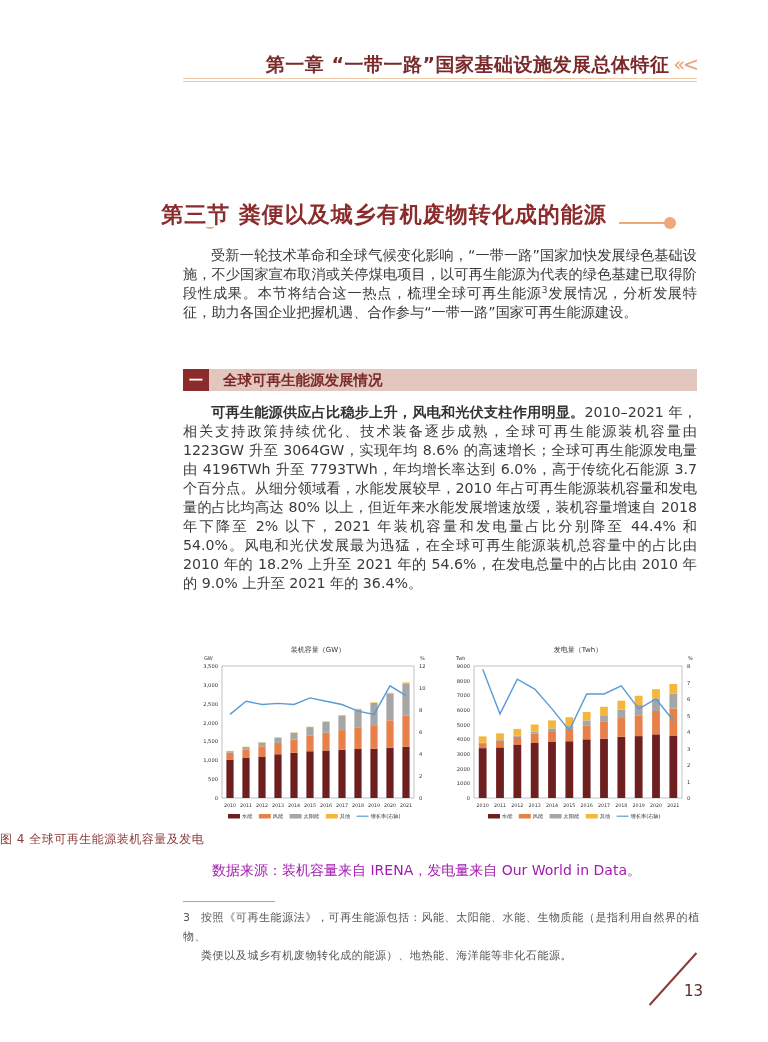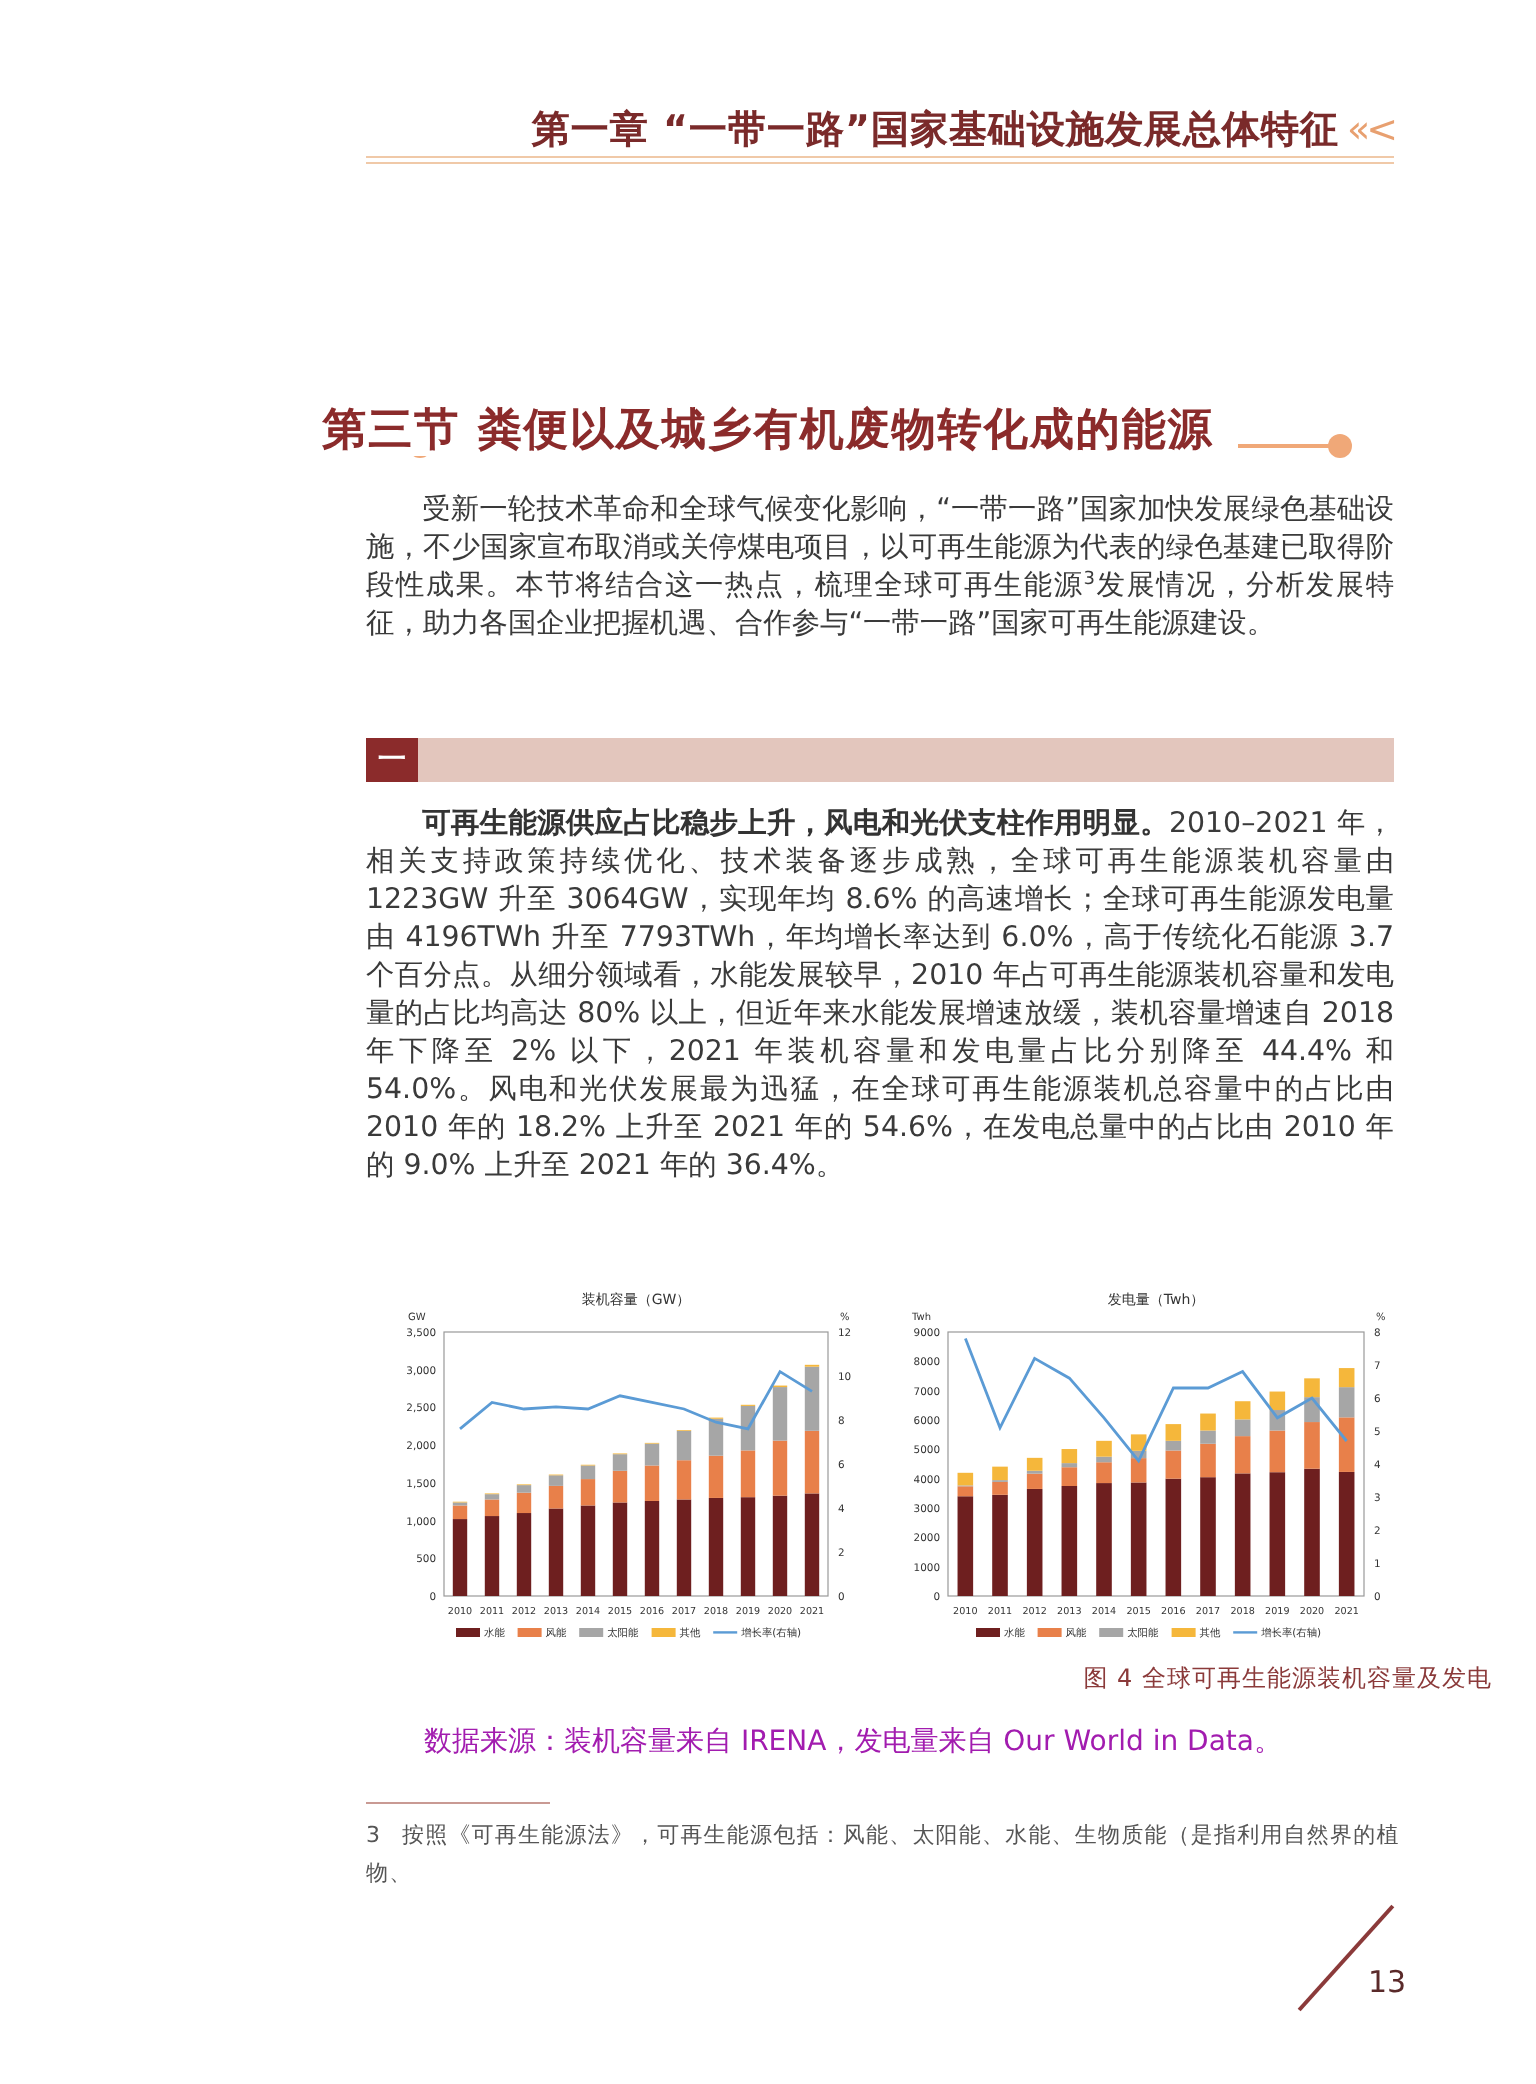--- a/index.html
+++ b/index.html
@@ -17,21 +17,21 @@
   .para { position:absolute; left:183px; width:514px; font-size:14.2px; line-height:19px;
           color:#3a3a3a; text-align:justify; }
   .para .indent { display:inline-block; width:28px; }
   .para sup { font-size:9px; vertical-align:top; position:relative; top:-3px; }
   .para b { color:#333; }
   .subhead { position:absolute; left:183px; top:369px; width:514px; height:22px; background:#e3c6bd; }
   .subhead .num { position:absolute; left:0; top:0; width:26px; height:22px; background:#8b2b2b;
           color:#fff; font-weight:bold; font-size:14px; text-align:center; line-height:22px; }
   .subhead .txt { position:absolute; left:40px; top:0; line-height:22px; font-size:14.5px; color:#7a2a2a; font-weight:bold; }
   .chart-box { position:absolute; top:642px; }
-  .caption { position:absolute; left:0; width:746px; top:831px; text-align:right; font-size:12px; color:#8b3a3a; letter-spacing:0.5px; }
+  .caption { position:absolute; left:0; width:746px; top:831px; text-align:left; font-size:12px; color:#8b3a3a; letter-spacing:0.5px; }
   .source { position:absolute; left:212px; top:862px; font-size:14px; color:#a21caf; }
   .fn-rule { position:absolute; left:183px; top:901px; width:92px; height:1px; background:#c99a94; }
   .footnote { position:absolute; left:183px; top:908px; width:520px; font-size:11px; line-height:19px; color:#555; letter-spacing:0.6px; }
   .footnote .fnum { display:inline-block; width:18px; }
   .footnote .cont { padding-left:18px; display:block; }
   .page-slash { position:absolute; left:650px; top:950px; width:2px; height:70px; background:#8b3a3a;
           transform:rotate(42deg); transform-origin:center; left:672px; top:944px; }
   .page-num { position:absolute; left:684px; top:982px; font-size:15px; color:#5a2a2a; }
   svg text { font-family:"DejaVu Sans", sans-serif; }
 </style>
@@ -49,20 +49,21 @@
 <div class="section-title">
   <span style="background:#fff;padding:0 12px;">第三节    粪便以及城乡有机废物转化成的能源</span>
 </div>
 
 <div class="para" style="top:246px">
   <span class="indent"></span><span>受新一轮技术革命和全球气候变化影响，“一带一路”国家加快发展绿色基础设施，不少国家宣布取消或关停煤电项目，以可再生能源为代表的绿色基建已取得阶段性成果。本节将结合这一热点，梳理全球可再生能源</span><sup>3</sup><span>发展情况，分析发展特征，助力各国企业把握机遇、合作参与“一带一路”国家可再生能源建设。</span>
 </div>
 
 <div class="subhead">
   <div class="num">一</div>
+  <div class="txt">全球可再生能源发展情况</div>
 </div>
 
 <div class="para" style="top:403px">
   <span class="indent"></span><b>可再生能源供应占比稳步上升，风电和光伏支柱作用明显。</b><span>2010–2021 年，相关支持政策持续优化、技术装备逐步成熟，全球可再生能源装机容量由 1223GW 升至 3064GW，实现年均 8.6% 的高速增长；全球可再生能源发电量由 4196TWh 升至 7793TWh，年均增长率达到 6.0%，高于传统化石能源 3.7 个百分点。从细分领域看，水能发展较早，2010 年占可再生能源装机容量和发电量的占比均高达 80% 以上，但近年来水能发展增速放缓，装机容量增速自 2018 年下降至 2% 以下，2021 年装机容量和发电量占比分别降至 44.4% 和 54.0%。风电和光伏发展最为迅猛，在全球可再生能源装机总容量中的占比由 2010 年的 18.2% 上升至 2021 年的 54.6%，在发电总量中的占比由 2010 年的 9.0% 上升至 2021 年的 36.4%。</span>
 </div>
 
 <div class="chart-box" style="left:196px">
   <svg id="chart0" width="240" height="185">
       <text x="122" y="10" font-size="7" text-anchor="middle" fill="#333">装机容量（GW）</text>
       <text x="8" y="18" font-size="5" fill="#333">GW</text>
@@ -254,16 +255,17 @@
       <text x="186.60000000000002" y="176" font-size="5.2" fill="#333">增长率(右轴)</text>
     </svg>
 </div>
 
 <div class="caption">图 4    全球可再生能源装机容量及发电</div>
 <div class="source">数据来源：装机容量来自 IRENA，发电量来自 Our World in Data。</div>
 
 <div class="fn-rule"></div>
 <div class="footnote">
   <span class="fnum">3</span><span>按照《可再生能源法》，可再生能源包括：风能、太阳能、水能、生物质能（是指利用自然界的植物、</span>
+  <span class="cont">粪便以及城乡有机废物转化成的能源）、地热能、海洋能等非化石能源。</span>
 </div>
 
 <div class="page-slash"></div>
 <div class="page-num">13</div>
 
 </body></html>

